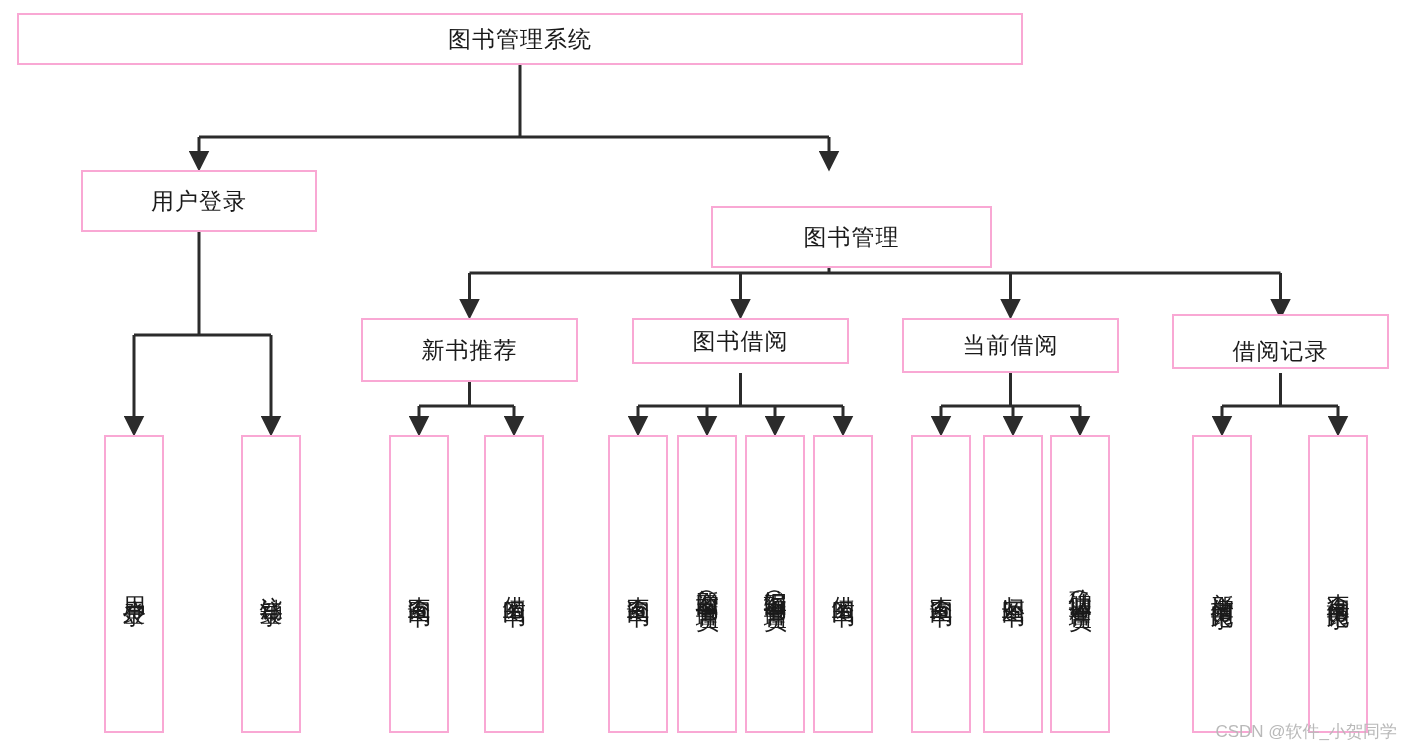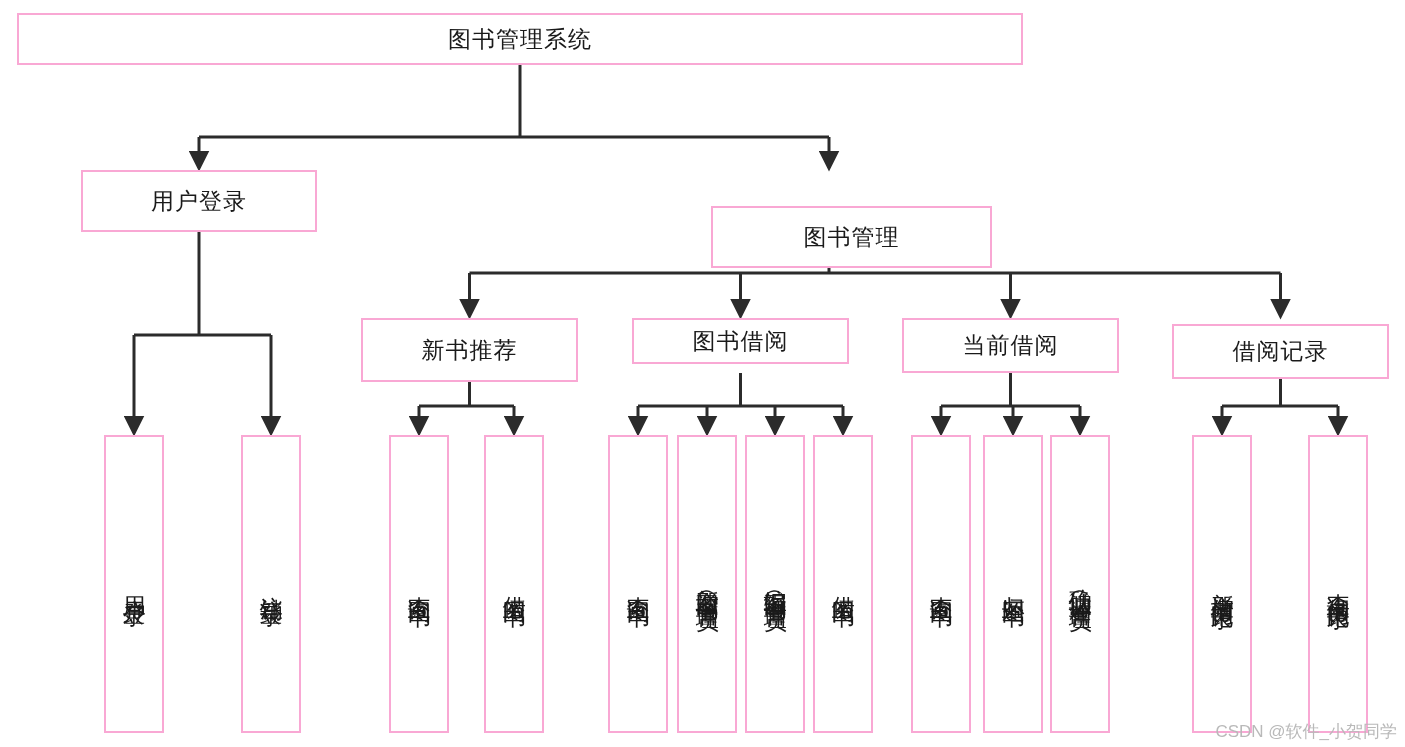--- a/index.html
+++ b/index.html
@@ -127,21 +127,21 @@
       </div>
       <div class="node horiz" style="left: 361px; top: 318px; width: 217px; height: 64px;">
         <span class="htext">新书推荐</span>
       </div>
       <div class="node horiz" style="left: 632px; top: 318px; width: 217px; height: 46px;">
         <span class="htext">图书借阅</span>
       </div>
       <div class="node horiz" style="left: 902px; top: 318px; width: 217px; height: 55px;">
         <span class="htext">当前借阅</span>
       </div>
-      <div class="node horiz" style="left: 1172px; top: 324px; width: 217px; height: 55px;">
+      <div class="node horiz" style="left: 1172px; top: 314px; width: 217px; height: 55px; align-items: flex-end;">
         <span class="htext">借阅记录</span>
       </div>
       <div class="node vert" style="left: 104px; top: 435px; width: 60px; height: 298px;">
         <span class="vtext">用户登录</span>
       </div>
       <div class="node vert" style="left: 241px; top: 435px; width: 60px; height: 298px;">
         <span class="vtext">注销登录</span>
       </div>
       <div class="node vert" style="left: 389px; top: 435px; width: 60px; height: 298px;">
         <span class="vtext">查询图书</span>

